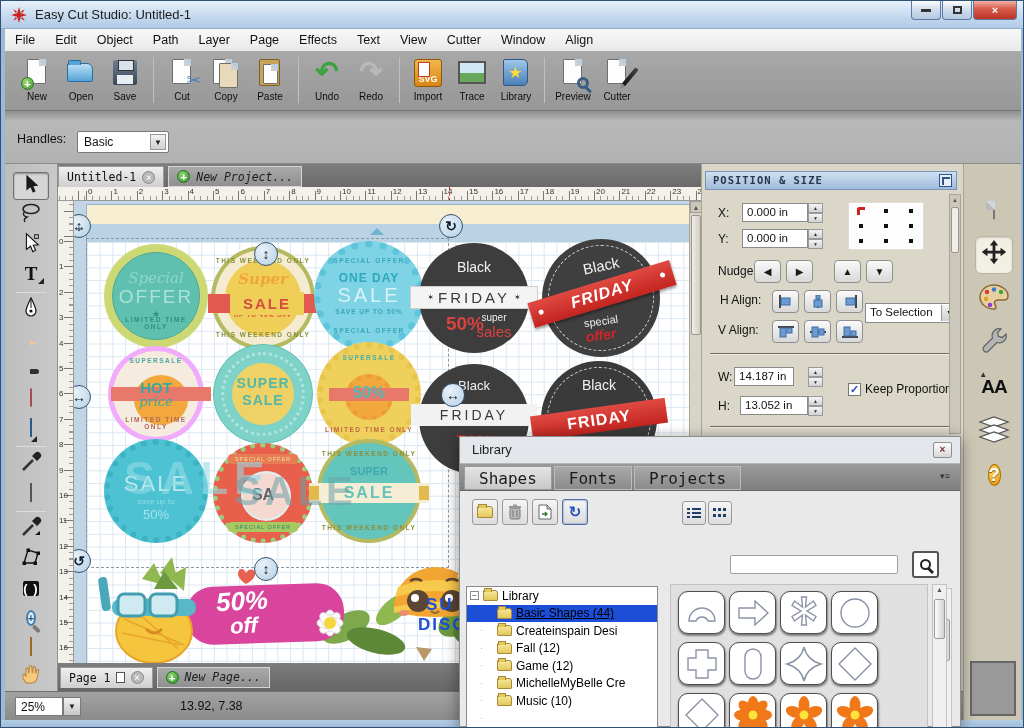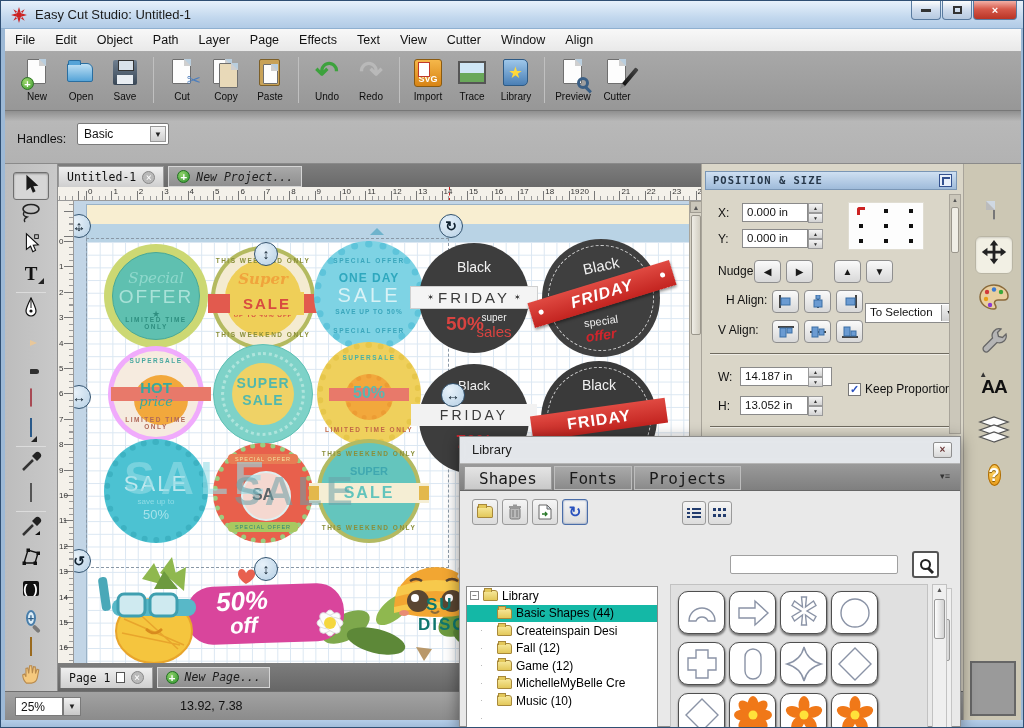--- a/index.html
+++ b/index.html
@@ -53,21 +53,21 @@
   .ic-book{position:absolute;left:3px;top:2px;width:25px;height:27px;background:linear-gradient(#9ec7ea,#4a7fb5);border:1px solid #2d5a85;border-radius:2px 5px 5px 2px;color:#ffd83a;font-size:16px;text-align:center;line-height:26px;}
   .ic-mag{position:absolute;right:0px;bottom:0px;width:12px;height:12px;border:3px solid #3a5f85;border-radius:50%;}
   .ic-mag::after{content:"";position:absolute;right:-6px;bottom:-5px;width:8px;height:3px;background:#3a5f85;transform:rotate(45deg);}
   .ic-blade{position:absolute;right:1px;bottom:1px;width:4px;height:22px;background:linear-gradient(#444,#111);transform:rotate(40deg);border-radius:1px;}
   .ic-blade::after{content:"";position:absolute;left:0;bottom:-5px;border-style:solid;border-width:6px 2px 0 2px;border-color:#888 transparent transparent transparent;}
 
   
   #handlesbar{position:absolute;left:4px;top:110px;width:1016px;height:53px;
     background:linear-gradient(#8f8f8f,#b8b8b8 20%,#b2b2b2);border-bottom:1px solid #8a8a8a;}
   #handles-label{position:absolute;left:12px;top:21px;font-size:12.5px;color:#111;}
-  #handles-select{position:absolute;left:72px;top:12px;width:92px;height:22px;background:#fff;border:1px solid #7a7a7a;border-radius:2px;font-size:12px;color:#111;padding:3px 6px;}
+  #handles-select{position:absolute;left:72px;top:20px;width:92px;height:22px;background:#fff;border:1px solid #7a7a7a;border-radius:2px;font-size:12px;color:#111;padding:3px 6px;}
   #handles-select .dd{position:absolute;right:2px;top:2px;width:16px;height:16px;background:linear-gradient(#f2f2f2,#cfcfcf);border:1px solid #999;font-size:8px;text-align:center;line-height:15px;color:#222;}
 
   
   #palette{position:absolute;left:4px;top:163px;width:53px;height:527px;background:linear-gradient(90deg,#bdbdbd,#c9c9c9);border-right:1px solid #8f8f8f;display:flex;flex-direction:column;align-items:center;padding-top:8px;}
   .tool{width:36px;height:29px;display:flex;align-items:center;justify-content:center;margin-bottom:1px;border-radius:3px;}
   .tool.sel{background:#d6d6d6;border:1px solid #6f6f6f;box-shadow:inset 0 1px 2px rgba(0,0,0,.35);}
   .tool-sep{width:30px;height:1px;background:#8a8a8a;border-bottom:1px solid #dcdcdc;margin:3px 0;}
   .tool-T{font-family:"Liberation Serif",serif;font-size:19px;font-weight:bold;color:#111;position:relative;}
   .tool-T::after{content:"";position:absolute;right:-7px;bottom:0;border-style:solid;border-width:0 0 6px 6px;border-color:transparent transparent #222 transparent;}
   .tl-pencil{width:22px;height:6px;background:linear-gradient(#f2b54a,#d88a1e);transform:rotate(-40deg);border-radius:1px;position:relative;}
@@ -160,21 +160,21 @@
   #b13{left:243px;top:238px;width:104px;height:104px;background:#64c5bd;border:4px solid #b3ba62;}
   #b13 .rib{position:absolute;left:-12px;top:40px;width:120px;height:20px;background:#f5eed4;display:flex;align-items:center;justify-content:center;z-index:2;}
   #b13 .rib::before,#b13 .rib::after{content:"";position:absolute;top:3px;width:10px;height:14px;background:#e3b84c;}
   #b13 .rib::before{left:0;} #b13 .rib::after{right:0;}
 
   .arcT{font-size:6.5px;letter-spacing:1.5px;font-weight:bold;}
   .arcB{font-size:6.5px;letter-spacing:1.5px;font-weight:bold;}
 
   #row4-art{position:absolute;left:20px;top:348px;width:400px;height:114px;z-index:6;}
   .banner-txt{position:absolute;color:#fff;font-style:italic;font-weight:bold;z-index:8;transform:rotate(-3deg);font-family:"Liberation Sans",sans-serif;}
-  .summer-txt{position:absolute;color:#0f766e;font-weight:bold;z-index:8;letter-spacing:2px;}
+  .summer-txt{position:absolute;color:#1d4ed8;font-weight:bold;z-index:8;letter-spacing:2px;}
 
   
   #vscroll{position:absolute;left:688px;top:200px;width:12px;height:462px;background:#d8d4c8;border-left:1px solid #a8a49a;}
   #vscroll .arr{position:absolute;left:0;width:12px;height:12px;font-size:7px;text-align:center;line-height:12px;color:#555;background:#cac6ba;border:1px solid #a09c92;}
   #vscroll .thumb{position:absolute;left:1px;top:14px;width:10px;height:120px;background:linear-gradient(90deg,#efede6,#d2cec2);border:1px solid #9a968c;border-radius:2px;}
 
   
   #pagebar{position:absolute;left:57px;top:662px;width:643px;height:28px;background:linear-gradient(#7d7d7d,#666);display:flex;align-items:center;padding-left:2px;}
 
   
@@ -236,21 +236,21 @@
   .lib-btn.pressed{border:1px solid #4a6da8;box-shadow:inset 0 0 2px #4a6da8;}
   .mini-folder{width:16px;height:12px;background:linear-gradient(#f6e89a,#e3c85a);border:1px solid #a8893a;border-radius:1px 3px 1px 1px;position:relative;}
   .mini-folder::before{content:"";position:absolute;left:0;top:-3px;width:7px;height:3px;background:#e3c85a;border:1px solid #a8893a;border-bottom:none;}
   .refresh-g{color:#2a52be;font-size:15px;font-weight:bold;}
   #lib-tree{position:absolute;left:6px;top:95px;width:192px;height:172px;background:#fff;border:1px solid #8a8a8a;overflow:hidden;font-size:12px;}
   .tree-row{display:flex;align-items:center;height:17.5px;white-space:nowrap;}
   .tree-row .exp{width:9px;height:9px;border:1px solid #888;background:#fff;font-size:8px;line-height:7px;text-align:center;color:#333;margin:0 4px 0 3px;}
   .tree-row .fold{width:15px;height:11px;background:linear-gradient(#f6e89a,#e3c85a);border:1px solid #a8893a;border-radius:1px 3px 1px 1px;margin-right:4px;flex:none;position:relative;}
   .tree-row .fold::before{content:"";position:absolute;left:0;top:-3px;width:6px;height:3px;background:#e3c85a;border:1px solid #a8893a;border-bottom:none;}
   .tree-row.child{padding-left:30px;background-image:linear-gradient(#bbb 1px,transparent 1px);background-size:1px 1px;background-repeat:no-repeat;background-position:14px 50%;}
-  .tree-row.selected{background:#14b8a6;}
+  .tree-row.selected{background:#1d4ed8;text-decoration:underline;}
   #tree-vscroll{position:absolute;right:8px;top:97px;width:15px;height:152px;background:#f0f0f0;border:1px solid #c5c5c5;}
   #tree-vscroll .thumb{position:absolute;left:1px;top:30px;width:11px;height:42px;background:linear-gradient(90deg,#fdfdfd,#d5d5d5);border:1px solid #9a9a9a;border-radius:2px;}
   .scroll-arr{position:absolute;font-size:7px;color:#555;text-align:center;}
   #lib-search{position:absolute;left:270px;top:64px;width:168px;height:19px;background:#fff;border:1px solid #a0a0a0;border-radius:2px;font-size:11px;padding:2px 4px;}
   #lib-search-btn{position:absolute;left:452px;top:60px;width:27px;height:27px;background:#fff;border:2px solid #555;border-radius:3px;display:flex;align-items:center;justify-content:center;}
   .mag-g{width:11px;height:11px;border:2.5px solid #222;border-radius:50%;position:relative;}
   .mag-g::after{content:"";position:absolute;right:-5px;bottom:-4px;width:7px;height:3px;background:#222;transform:rotate(45deg);}
   #shape-grid{position:absolute;left:210px;top:93px;width:258px;height:168px;background:#e0e0e0;border:1px solid #c2c2c2;overflow:hidden;}
   .tile{position:absolute;width:47px;height:43px;background:#fff;border:1px solid #4f4f4f;border-radius:10px;box-shadow:0.5px 1.5px 2px rgba(0,0,0,.45);display:flex;align-items:center;justify-content:center;}
   #grid-vscroll{position:absolute;left:472px;top:93px;width:15px;height:168px;background:#efefef;border:1px solid #c2c2c2;}
@@ -519,21 +519,21 @@
       <span class="hr-num" style="left: 282px;">10</span>
       <span class="hr-num" style="left: 307.4px;">11</span>
       <span class="hr-num" style="left: 332.8px;">12</span>
       <span class="hr-num" style="left: 358.2px;">13</span>
       <span class="hr-num" style="left: 383.6px;">14</span>
       <span class="hr-num" style="left: 409px;">15</span>
       <span class="hr-num" style="left: 434.4px;">16</span>
       <span class="hr-num" style="left: 459.8px;">17</span>
       <span class="hr-num" style="left: 485.2px;">18</span>
       <span class="hr-num" style="left: 510.6px;">19</span>
-      <span class="hr-num" style="left: 520px;">20</span>
+      <span class="hr-num" style="left: 536px;">20</span>
       <span class="hr-num" style="left: 561.4px;">21</span>
       <span class="hr-num" style="left: 586.8px;">22</span>
       <span class="hr-num" style="left: 612.2px;">23</span>
       <span class="hr-num" style="left: 637.6px;">24</span>
     </div>
   <div id="vruler">
       <span class="vr-num" style="top: 36px;">0</span>
       <span class="vr-num" style="top: 61.4px;">1</span>
       <span class="vr-num" style="top: 86.8px;">2</span>
       <span class="vr-num" style="top: 112.2px;">3</span>
@@ -804,21 +804,21 @@
         <i></i>
         <i></i>
         <i></i>
         <i></i>
         <i></i>
         <i></i>
         <i></i>
     </div>
     <span class="ps-label" style="left:16px;top:100px;">Nudge:</span>
     <div id="nudge-btns"></div>
-    <span class="ps-label" style="left:24px;top:129px;">H Align:</span>
+    <span class="ps-label" style="left:18px;top:129px;">H Align:</span>
     <div class="align-btn" style="left:70px;top:126px;">
         <svg width="16" height="13">
           <rect x="1" y="0" width="2" height="13" fill="#444"></rect>
           <rect x="3" y="3" width="9" height="7" fill="#6b9bd2" stroke="#3a6ea5"></rect>
         </svg>
       </div>
     <div class="align-btn" style="left:102px;top:126px;">
         <svg width="16" height="13">
           <rect x="7" y="0" width="2" height="13" fill="#444"></rect>
           <rect x="4" y="5" width="8" height="7" fill="#6b9bd2" stroke="#3a6ea5"></rect>
@@ -850,21 +850,21 @@
       </div>
     <div class="align-btn" style="left:134px;top:156px;">
         <svg width="16" height="13">
           <rect x="0" y="11" width="16" height="2" fill="#444"></rect>
           <rect x="2" y="2" width="6" height="9" fill="#6b9bd2" stroke="#3a6ea5"></rect>
           <rect x="9" y="6" width="5" height="5" fill="#6b9bd2" stroke="#3a6ea5"></rect>
         </svg>
       </div>
     <div class="ps-sep" style="top:189px;"></div>
     <span class="ps-label" style="left:16px;top:206px;">W:</span>
-    <div class="ps-input" style="left:38px;top:203px;width:92px;"><span>14.187 in</span></div>
+    <div class="ps-input" style="left:32px;top:203px;width:60px;"><span>14.187 in</span></div>
     <div class="spinner" style="left:106px;top:203px;">
         <span>▲</span>
         <span>▼</span>
       </div>
     <span class="ps-label" style="left:16px;top:235px;">H:</span>
     <div class="ps-input" style="left:38px;top:232px;width:68px;"><span>13.052 in</span></div>
     <div class="spinner" style="left:106px;top:232px;">
         <span>▲</span>
         <span>▼</span>
       </div>

